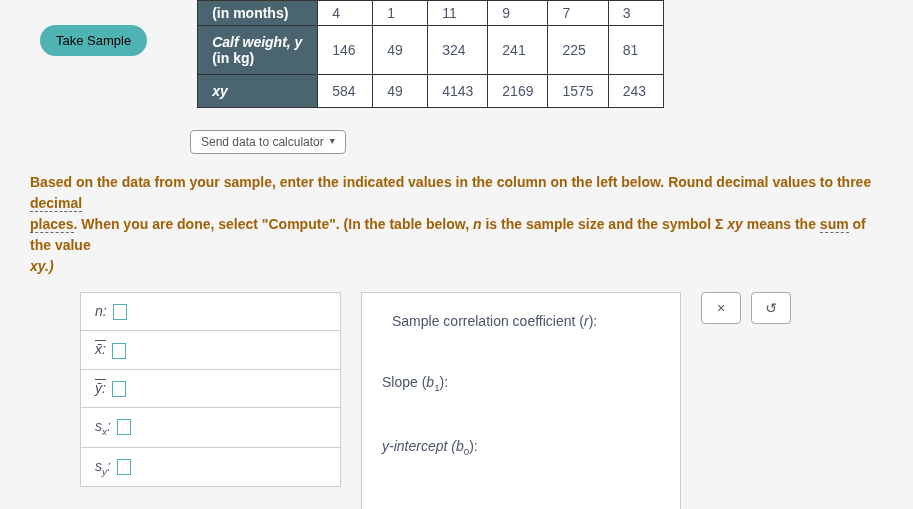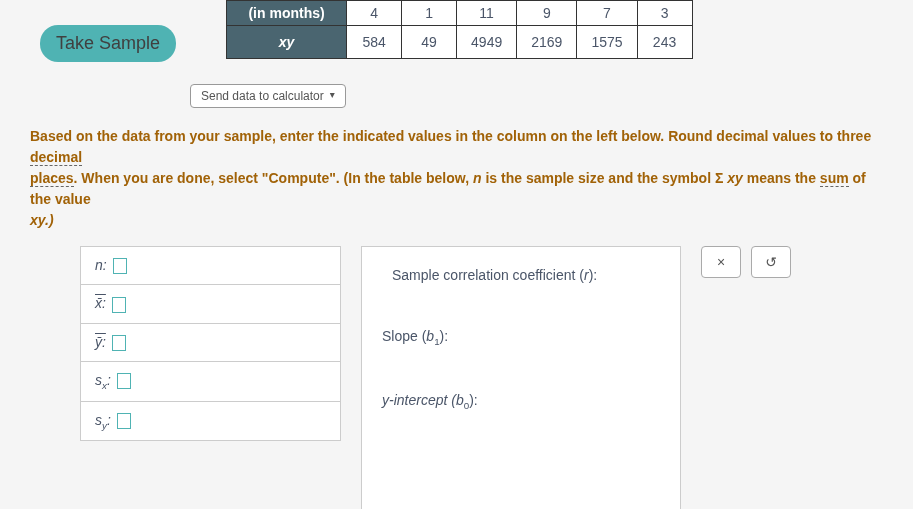--- a/index.html
+++ b/index.html
@@ -16,38 +16,38 @@
       padding: 0 20px;
     }
     .top-row {
       display: flex;
       align-items: flex-start;
       gap: 20px;
       margin-bottom: 10px;
     }
     .take-sample {
       background: #4fb3b3;
-      color: #404040;
+      color: #000000;
       border: none;
       border-radius: 18px;
       padding: 8px 16px;
-      font-size: 18px;
+      font-size: 13px;
       font-weight: 500;
       cursor: pointer;
       margin-top: 25px;
       margin-left: 20px;
     }
     .data-table {
       border-collapse: collapse;
       margin-left: 30px;
     }
     .data-table th, .data-table td {
       border: 1px solid #333;
       padding: 8px 14px;
-      text-align: center;
+      text-align: left;
       font-size: 14px;
     }
     .data-table th {
       background: #4a6570;
       color: white;
       font-weight: bold;
       font-style: normal;
     }
     .data-table th.row-header {
       width: 120px;
@@ -169,24 +169,36 @@
               <span class="sub">(in months)</span>
             </th>
         <td>4</td>
         <td>1</td>
         <td>11</td>
         <td>9</td>
         <td>7</td>
         <td>3</td>
       </tr>
       <tr>
+        <th class="row-header">
+          <span>Calf weight, </span><span class="italic">y</span>
+          <span class="sub">(in kg)</span>
+        </th>
+        <td>146</td>
+        <td>49</td>
+        <td>324</td>
+        <td>241</td>
+        <td>225</td>
+        <td>81</td>
+      </tr>
+      <tr>
         <th class="row-header italic">xy</th>
         <td>584</td>
         <td>49</td>
-        <td>4949</td>
+        <td>4143</td>
         <td>2169</td>
         <td>1575</td>
         <td>243</td>
       </tr>
     </tbody>
       </table>
   </div>
 
   <button class="send-btn">
     <span>Send data to calculator</span>

